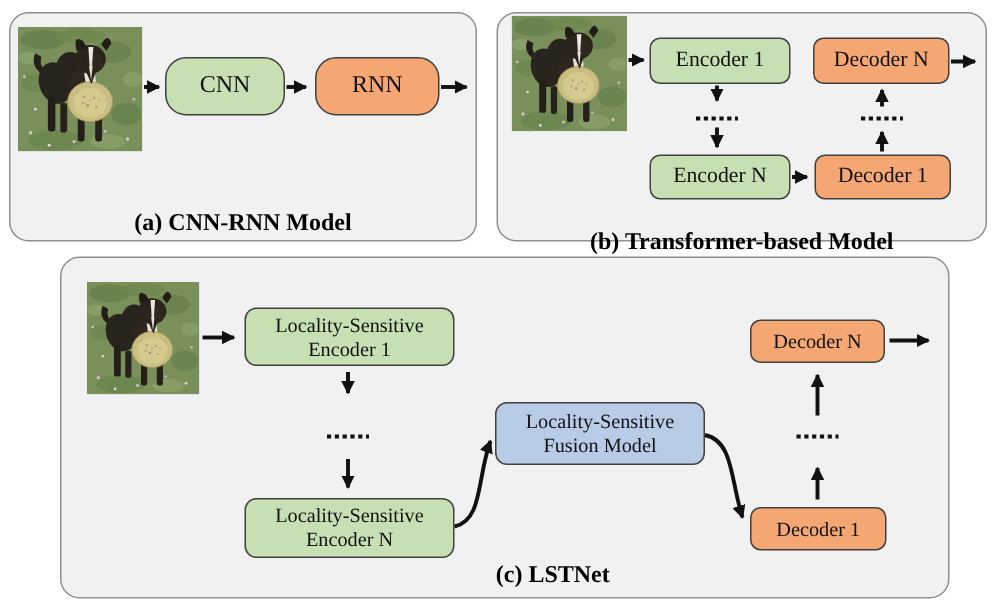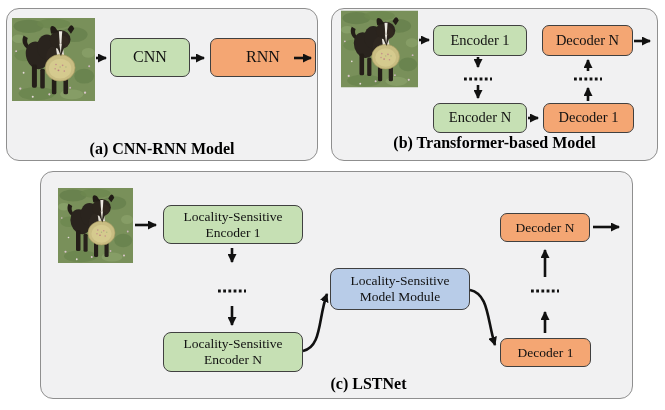--- a/index.html
+++ b/index.html
@@ -19,21 +19,21 @@
   .box{
     position:absolute;display:flex;flex-direction:column;align-items:center;justify-content:center;
     border:1.4px solid var(--box-border,#404040);
     border-radius:7px;box-sizing:border-box;text-align:center;color:#111;
     line-height:1.18;
   }
   .box span{display:block;white-space:nowrap;}
   .green{background:var(--encoder-box,#c6e0b4);}
   .orange{background:var(--decoder-box,#f4a673);font-family:Liberation Serif, serif;}
   .blue{background:var(--fusion-box,#b8cce8);}
-  .fs-big{font-size:16px;}
+  .fs-big{font-size:16px;border-radius:14px;}
   .fs-mid{font-size:14.5px;}
   .fs-sml{font-size:13.5px;}
   .caption{
     position:absolute;left:0;right:0;text-align:center;
     font-weight:bold;font-size:16px;color:#000;
   }
   .dog{position:absolute;}
   .arrows{position:absolute;left:0;top:0;width:665px;height:410px;pointer-events:none;}
   .defs-holder{position:absolute;width:0;height:0;overflow:hidden;}
 </style>
@@ -95,58 +95,58 @@
     </defs>
   </svg>
 
   <section class="panel" id="panel-a"></section>
   <svg class="dog" style="left:12px;top:18px;width:83px;height:83px;" viewBox="0 0 100 100">
       <use href="#dog-photo-symbol"></use>
     </svg>
   <div class="box green fs-big" style="left:110px;top:38px;width:80px;height:39px;">
     <span>CNN</span>
   </div>
-  <div class="box orange fs-big" style="left:210px;top:38px;width:106px;height:39px;">
+  <div class="box orange fs-big" style="left:210px;top:38px;width:83px;height:39px;">
     <span>RNN</span>
   </div>
   <div class="caption" style="left:6px;width:312px;top:140px;">(a) CNN-RNN Model</div>
 
   <section class="panel" id="panel-b"></section>
   <svg class="dog" style="left:341px;top:10px;width:77px;height:78px;" viewBox="0 0 100 100">
       <use href="#dog-photo-symbol"></use>
     </svg>
   <div class="box green fs-mid" style="left:433px;top:25px;width:94px;height:31px;">
     <span>Encoder 1</span>
   </div>
   <div class="box orange fs-mid" style="left:542px;top:25px;width:91px;height:31px;">
     <span>Decoder N</span>
   </div>
   <div class="box green fs-mid" style="left:433px;top:103px;width:94px;height:30px;">
     <span>Encoder N</span>
   </div>
   <div class="box orange fs-mid" style="left:543px;top:103px;width:91px;height:30px;">
     <span>Decoder 1</span>
   </div>
-  <div class="caption" style="left:331px;width:327px;top:134px;">(b) Transformer-based Model</div>
+  <div class="caption" style="left:331px;width:327px;top:153px;">(b) Transformer-based Model</div>
 
   <section class="panel" id="panel-c"></section>
   <svg class="dog" style="left:58px;top:188px;width:75px;height:75px;" viewBox="0 0 100 100">
       <use href="#dog-photo-symbol"></use>
     </svg>
   <div class="box green fs-sml" style="left:163px;top:205px;width:140px;height:39px;border-radius:8px;">
     <span>Locality-Sensitive</span>
     <span>Encoder 1</span>
   </div>
   <div class="box green fs-sml" style="left:163px;top:332px;width:140px;height:40px;border-radius:8px;">
     <span>Locality-Sensitive</span>
     <span>Encoder N</span>
   </div>
   <div class="box blue fs-sml" style="left:330px;top:268px;width:140px;height:42px;border-radius:8px;">
     <span>Locality-Sensitive</span>
-    <span>Model Module</span>
+    <span>Fusion Model</span>
   </div>
   <div class="box orange fs-sml" style="left:500px;top:213px;width:90px;height:29px;">
     <span>Decoder N</span>
   </div>
   <div class="box orange fs-sml" style="left:500px;top:338px;width:91px;height:29px;">
     <span>Decoder 1</span>
   </div>
   <div class="caption" style="left:40px;width:593px;top:375px;margin-left:32px;">(c) LSTNet</div>
 
   <svg class="arrows" viewBox="0 0 665 410">

